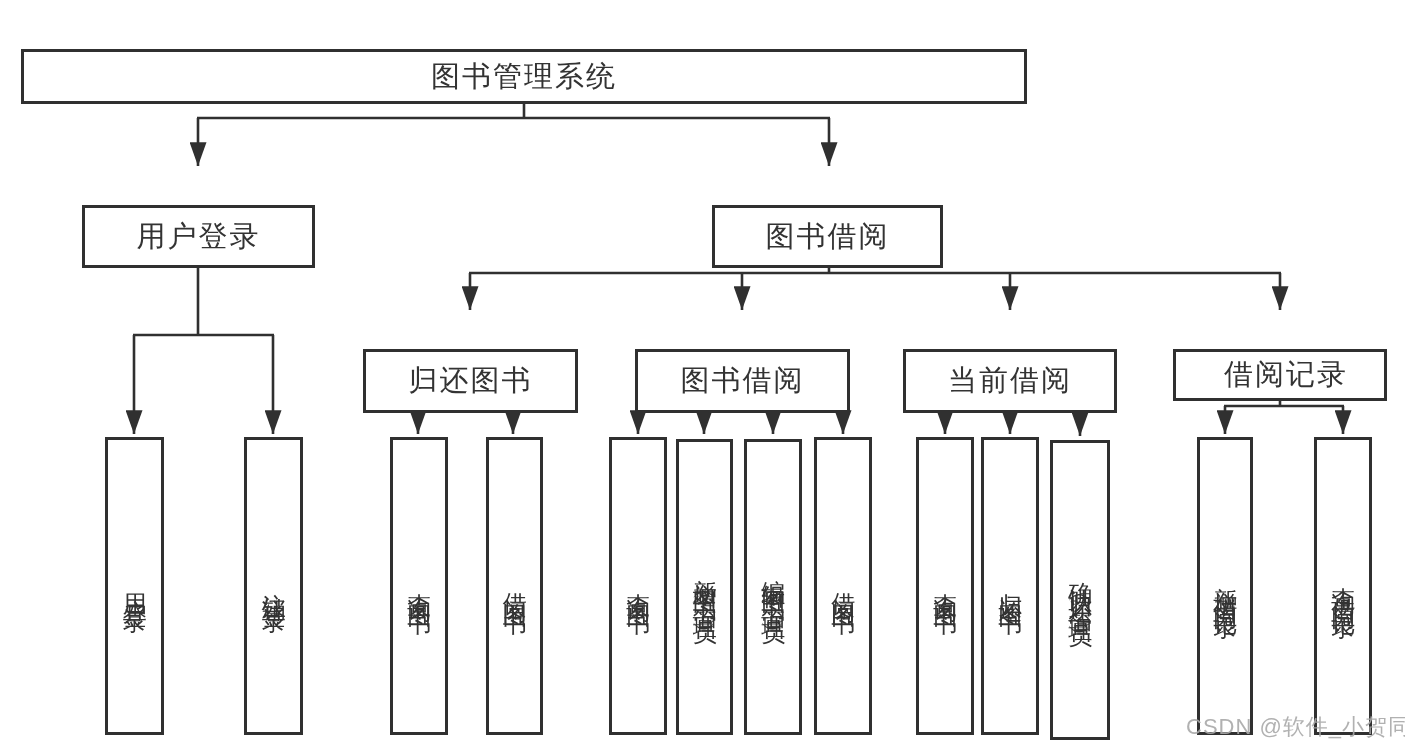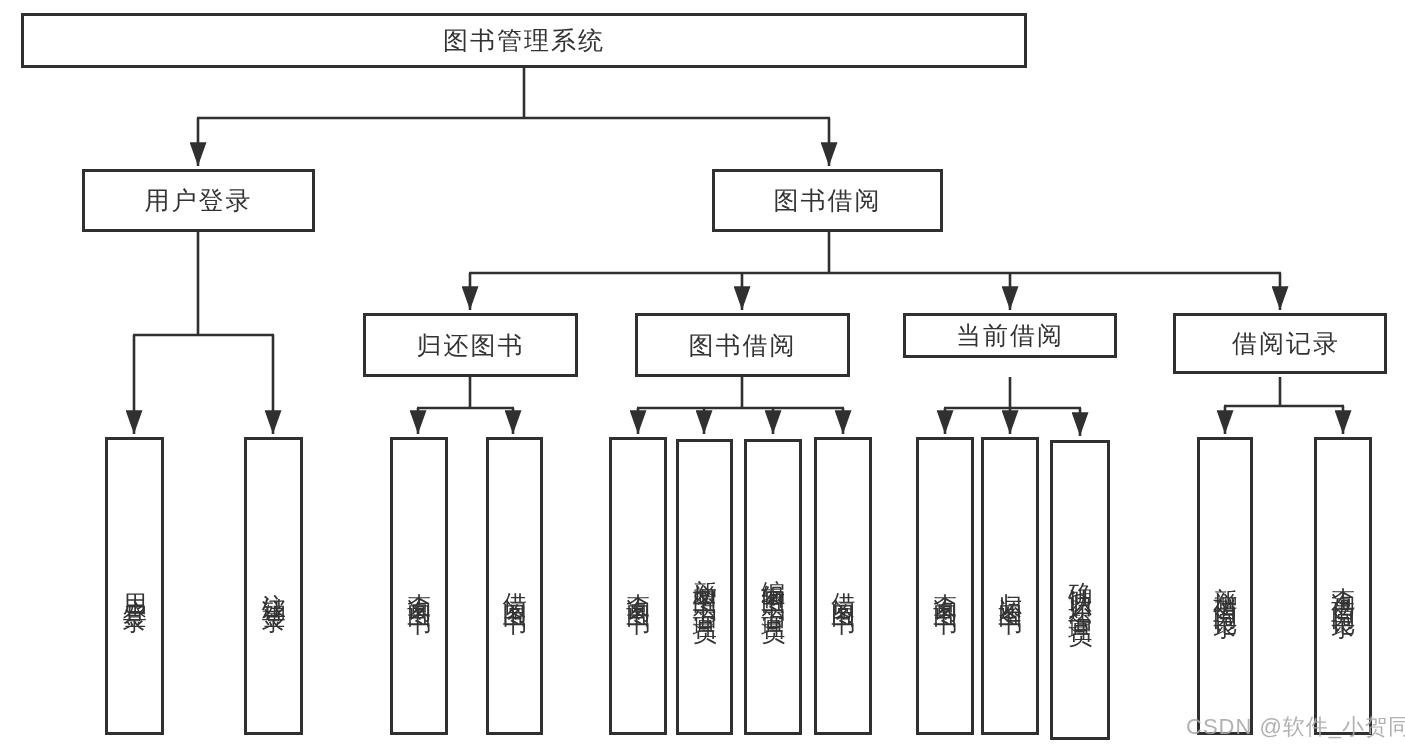--- a/index.html
+++ b/index.html
@@ -24,24 +24,25 @@
   }
   .node {
     position: absolute;
     box-sizing: border-box;
     border: 3px solid #303030;
     background: #ffffff;
     display: flex;
     align-items: center;
     justify-content: center;
     color: #333333;
-    font-size: 25px;
+    font-size: 29px;
     letter-spacing: 2px;
     white-space: nowrap;
     z-index: 2;
+    margin-top: 36px;
   }
   .leaf {
     position: absolute;
     box-sizing: border-box;
     border: 3px solid #303030;
     background: #ffffff;
     display: flex;
     align-items: center;
     justify-content: center;
     color: #333333;
@@ -123,22 +124,22 @@
     </g>
   </svg>
 
   <div class="node" style="left:21px; top:13px; width:1006px; height:55px;">图书管理系统</div>
 
   <div class="node" style="left:82px; top:169px; width:233px; height:63px;">用户登录</div>
   <div class="node" style="left:712px; top:169px; width:231px; height:63px;">图书借阅</div>
 
   <div class="node" style="left:363px; top:313px; width:215px; height:64px;">归还图书</div>
   <div class="node" style="left:635px; top:313px; width:215px; height:64px;">图书借阅</div>
-  <div class="node" style="left:903px; top:313px; width:214px; height:45px;">当前借阅</div>
-  <div class="node" style="left:1173px; top:313px; width:214px; height:61px;padding-left:12px;">借阅记录</div>
+  <div class="node" style="left:903px; top:313px; width:214px; height:64px;">当前借阅</div>
+  <div class="node" style="left:1173px; top:313px; width:214px; height:52px;padding-left:12px;">借阅记录</div>
 
   <div class="leaf" style="left:105px; top:437px; width:59px; height:298px;">
     <span class="vtext">用户登录</span>
   </div>
   <div class="leaf" style="left:244px; top:437px; width:59px; height:298px;">
     <span class="vtext">注销登录</span>
   </div>
 
   <div class="leaf" style="left:390px; top:437px; width:58px; height:298px;">
     <span class="vtext">查询图书</span>

